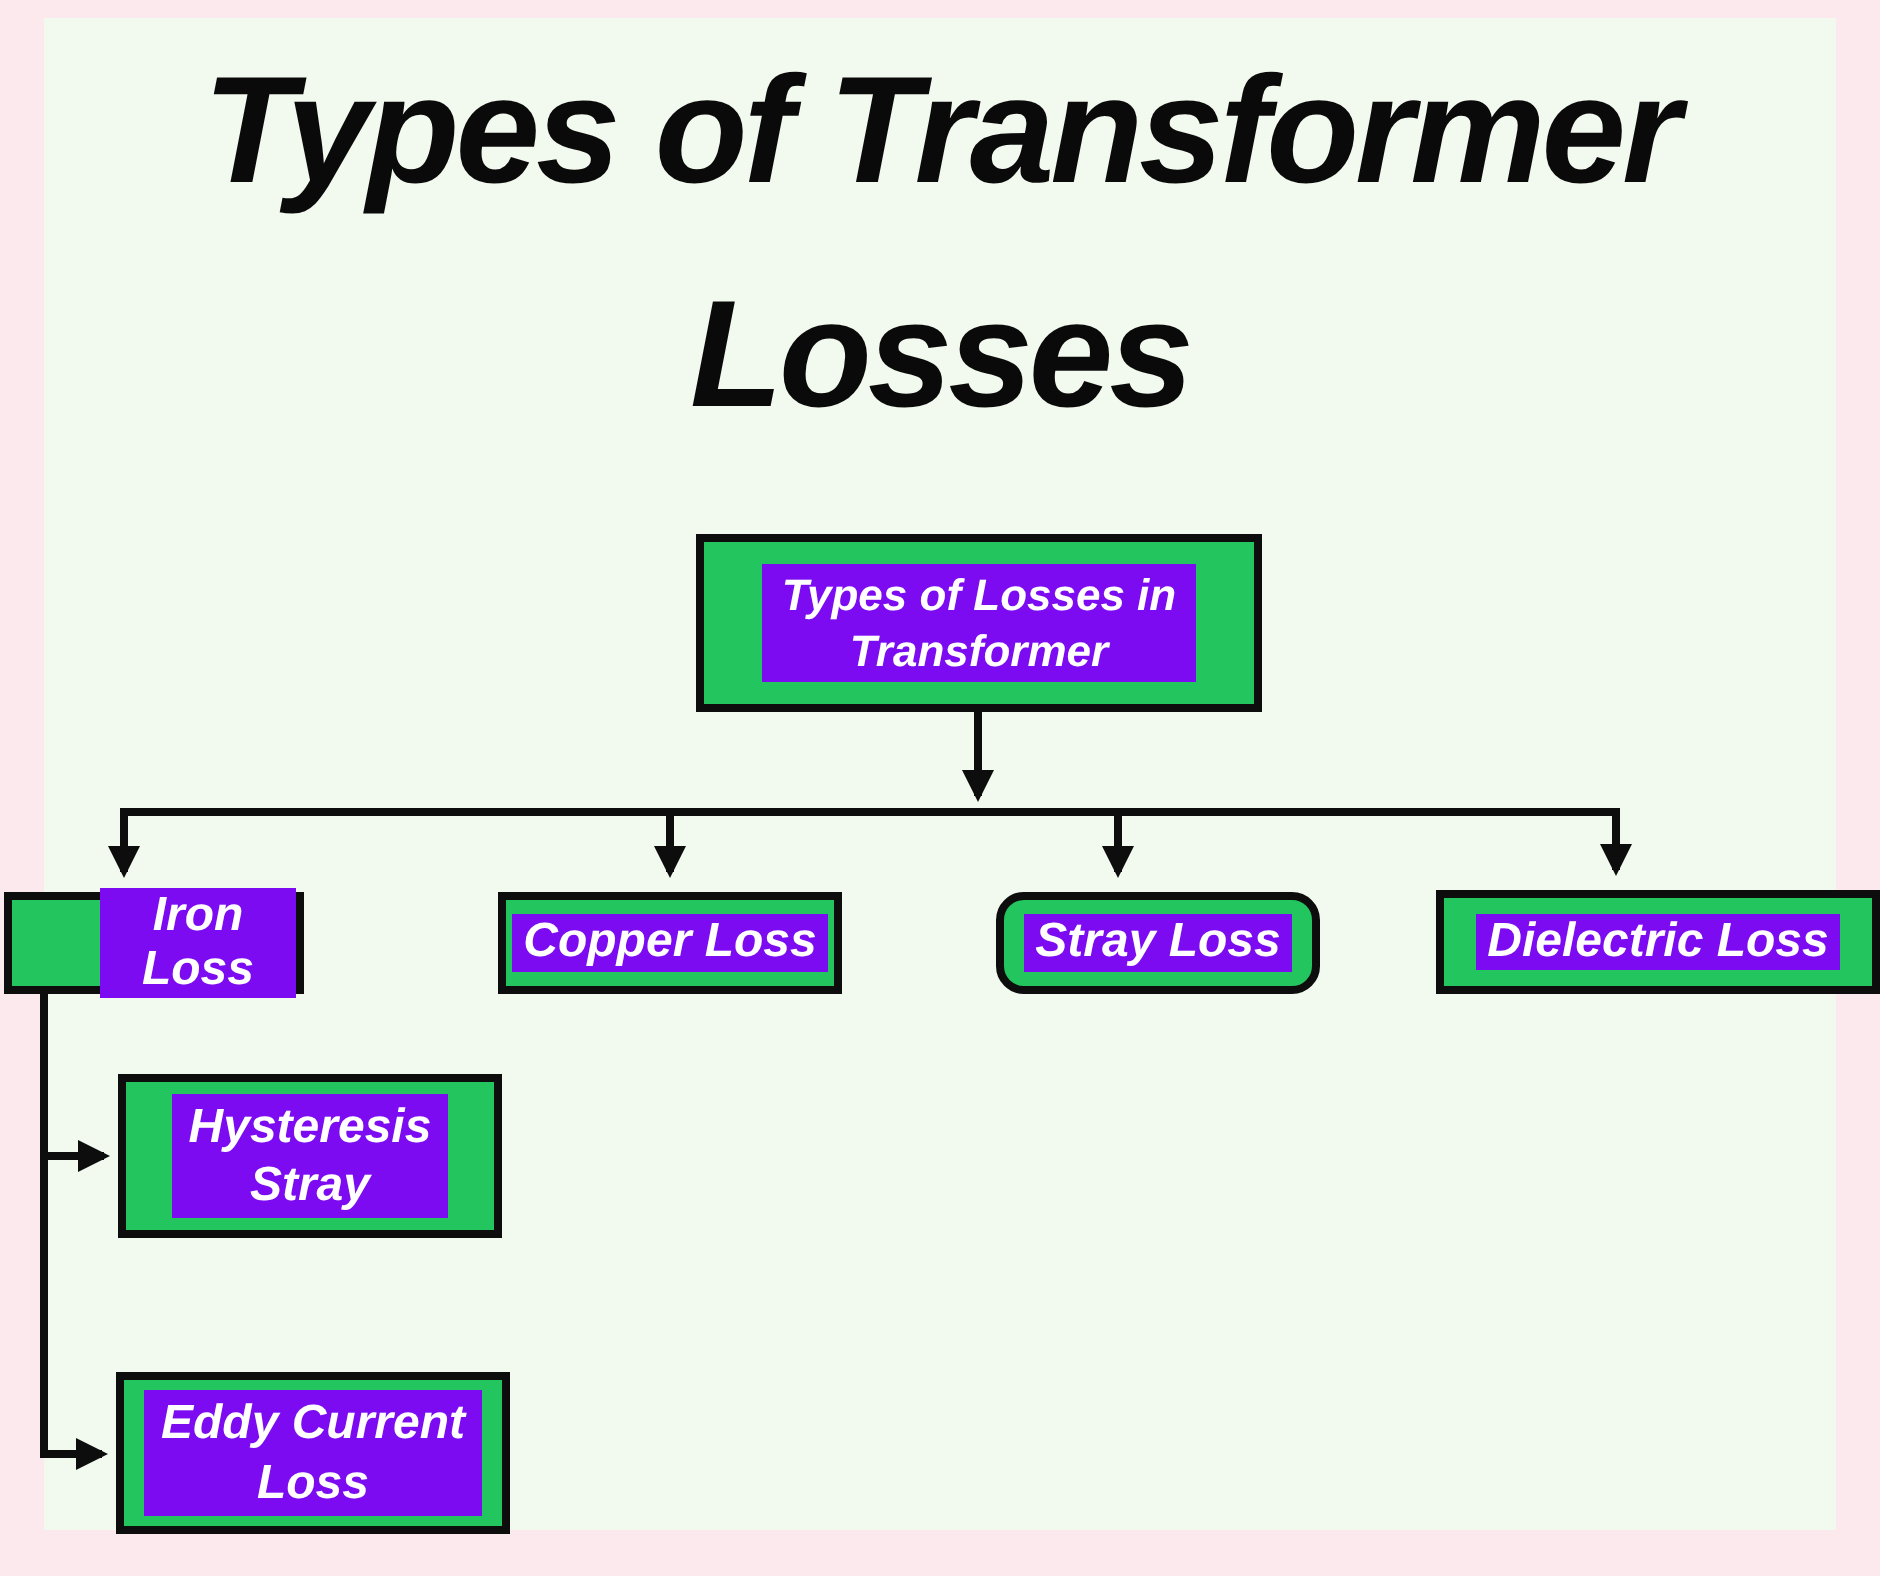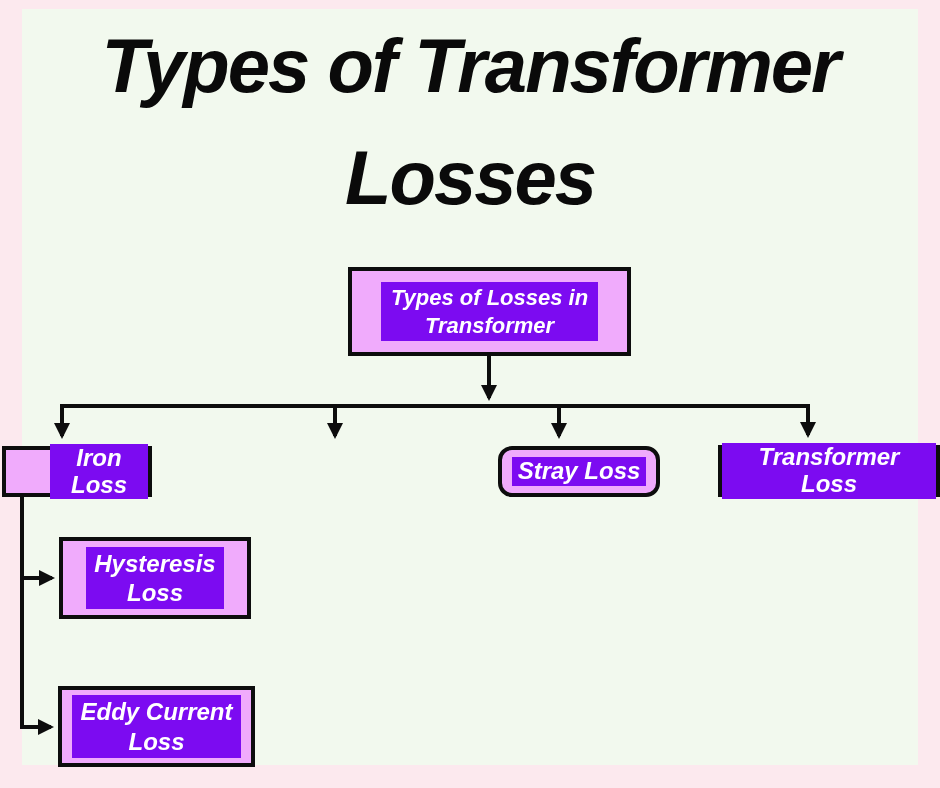--- a/index.html
+++ b/index.html
@@ -33,21 +33,21 @@
     white-space: pre-line;
   }
   .connectors {
     position: absolute;
     left: 0; top: 0;
     width: 940px; height: 788px;
   }
   .node {
     position: absolute;
     box-sizing: border-box;
-    background: #f0abfc;
+    background: #22c55e;
     border: 4px solid #0D0D0D;
     display: flex;
     align-items: center;
     justify-content: center;
   }
   .node-fill {
     background: #7C0BF1;
     color: #FFFFFF;
     font-weight: 700;
     text-align: center;
@@ -89,32 +89,35 @@
 
   <div class="node root-node" style="left:348px; top:267px; width:283px; height:89px;">
     <span class="node-fill">Types of Losses in
 Transformer</span>
   </div>
 
   <div class="node l1-node" style="left:2px; top:446px; width:150px; height:51px;padding-left:44px;">
     <span class="node-fill">Iron Loss</span>
   </div>
 
+  <div class="node l1-node" style="left:249px; top:446px; width:172px; height:51px;">
+    <span class="node-fill">Copper Loss</span>
+  </div>
 
   <div class="node l1-node" style="left:498px; top:446px; width:162px; height:51px;border-radius:14px;">
     <span class="node-fill">Stray Loss</span>
   </div>
 
   <div class="node l1-node" style="left:718px; top:445px; width:222px; height:52px;">
-    <span class="node-fill">Transformer Loss</span>
+    <span class="node-fill">Dielectric Loss</span>
   </div>
 
   <div class="node l2-node" style="left:59px; top:537px; width:192px; height:82px;">
     <span class="node-fill">Hysteresis
-Loss</span>
+Stray</span>
   </div>
 
   <div class="node l2-node" style="left:58px; top:686px; width:197px; height:81px;justify-content:center;">
     <span class="node-fill">Eddy Current
 Loss</span>
   </div>
 
 </div>
 
 </body></html>

